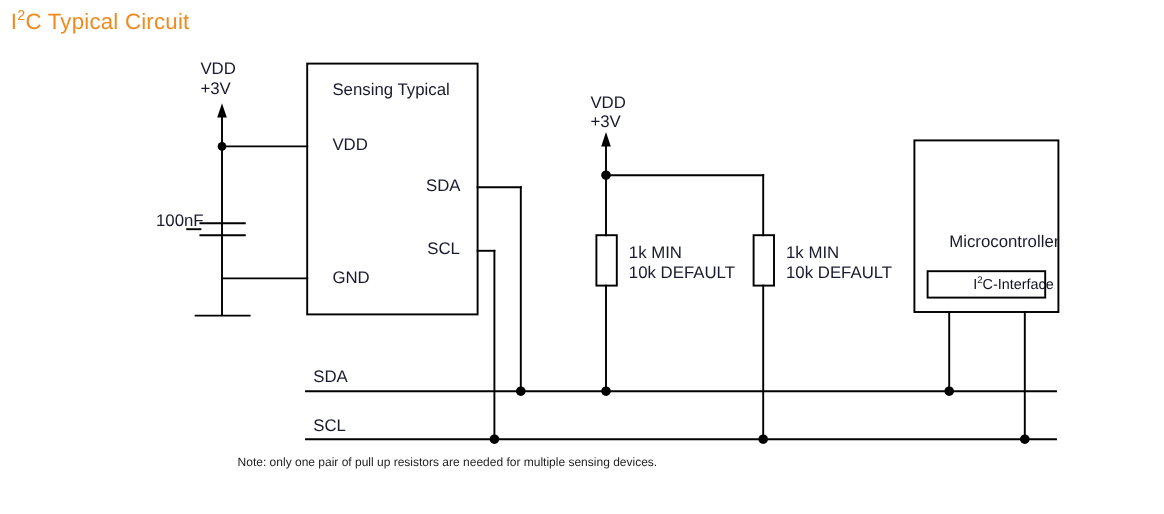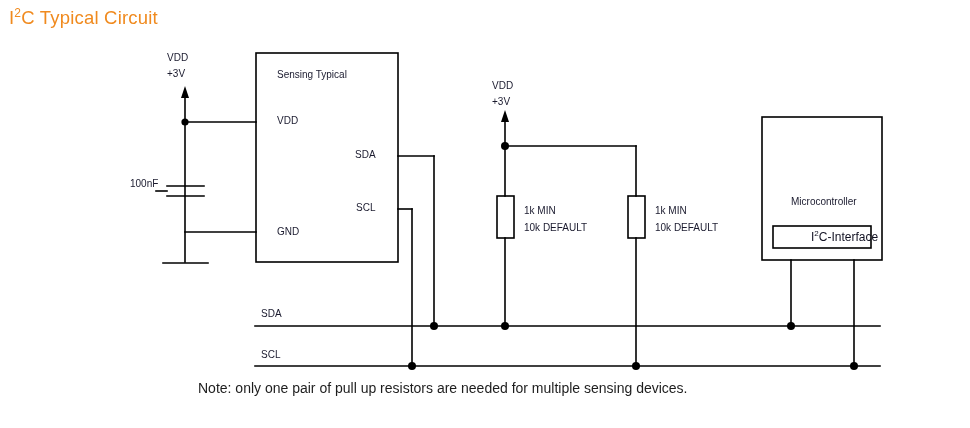--- a/index.html
+++ b/index.html
@@ -37,30 +37,30 @@
     letter-spacing: 0.2px;
     white-space: nowrap;
   }
   .page-title .sup {
     font-size: 12px;
     vertical-align: super;
     line-height: 0;
   }
   .lbl {
     position: absolute;
-    font-size: 10px;
+    font-size: 14px;
     color: #1a1a2e;
     white-space: nowrap;
     line-height: 15px;
   }
   .note {
     position: absolute;
     left: 198px;
     top: 380px;
-    font-size: 14px;
+    font-size: 10px;
     color: #1d1d1d;
     white-space: nowrap;
   }
   .iface-label {
     position: absolute;
     font-size: 12px;
     color: #111122;
     white-space: nowrap;
   }
   .iface-label .sup {

